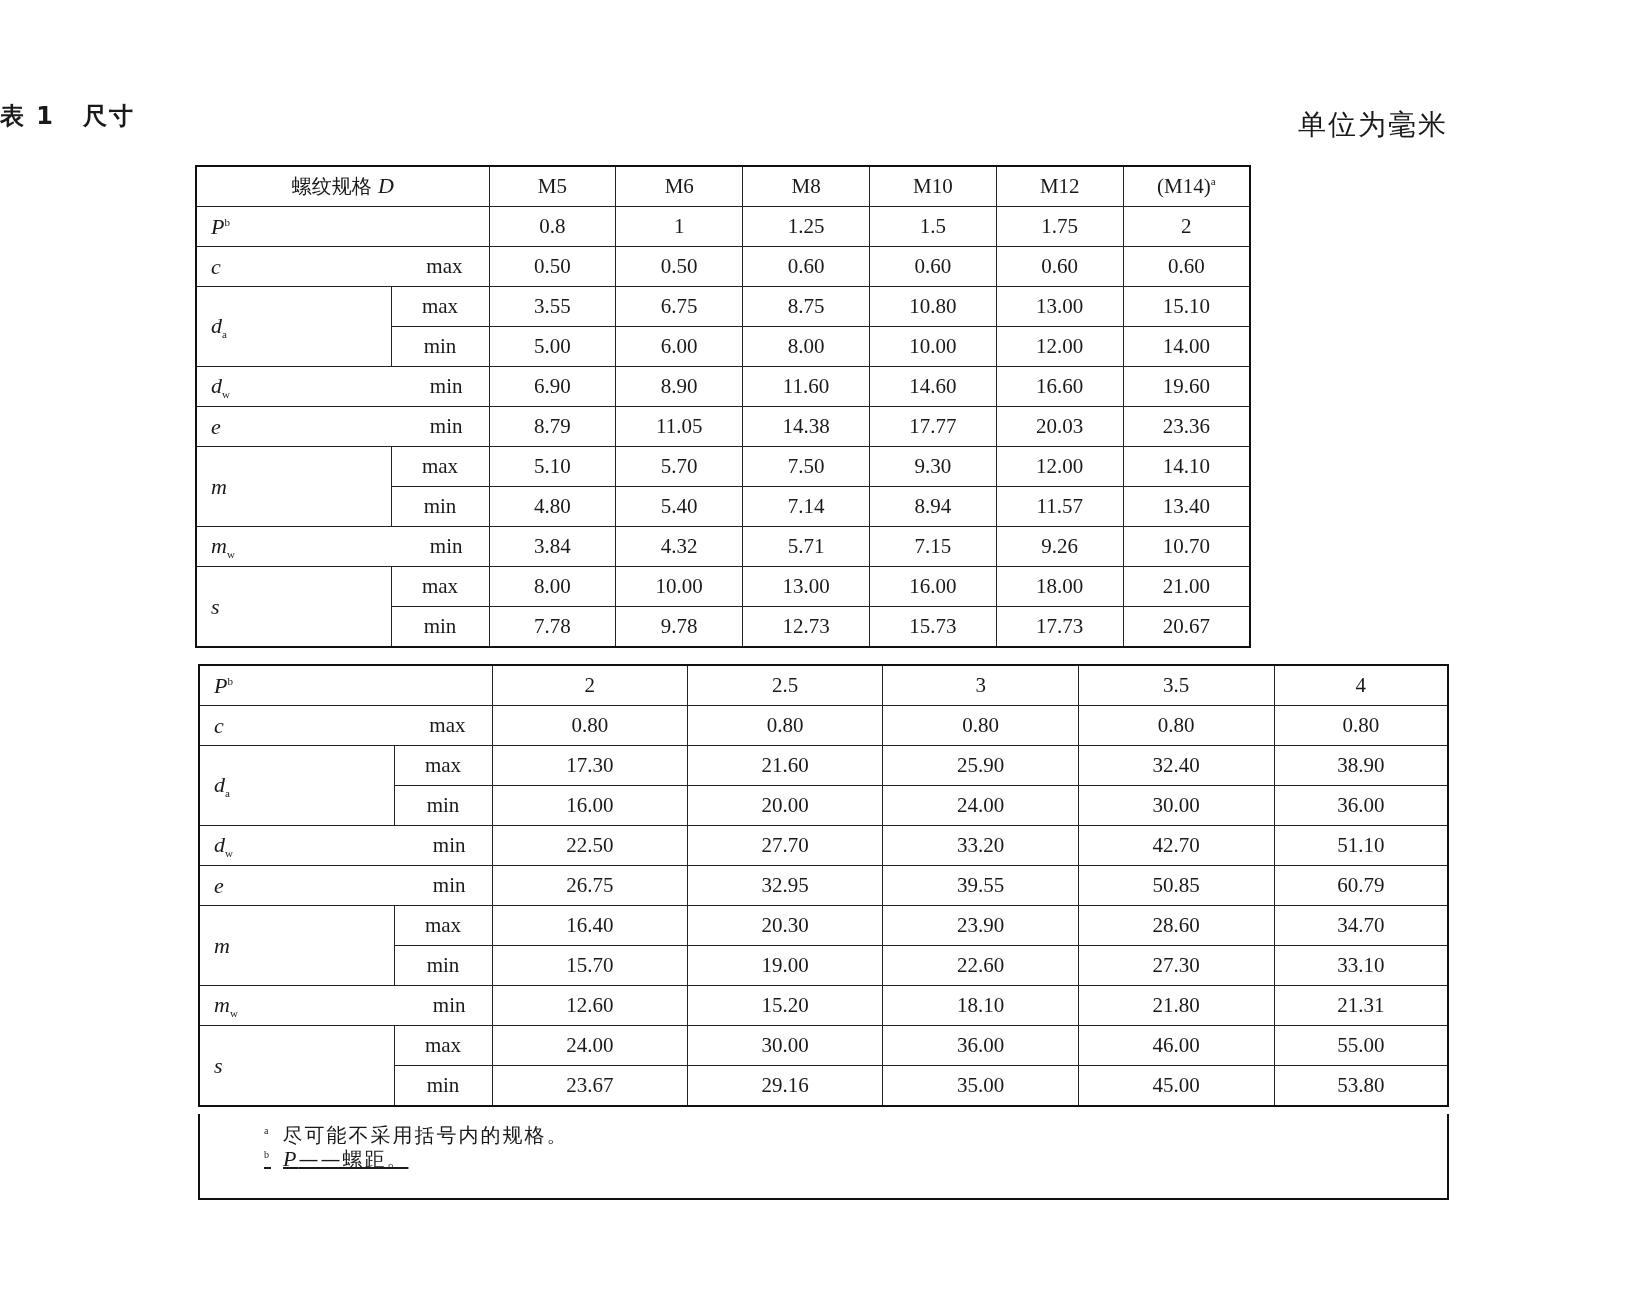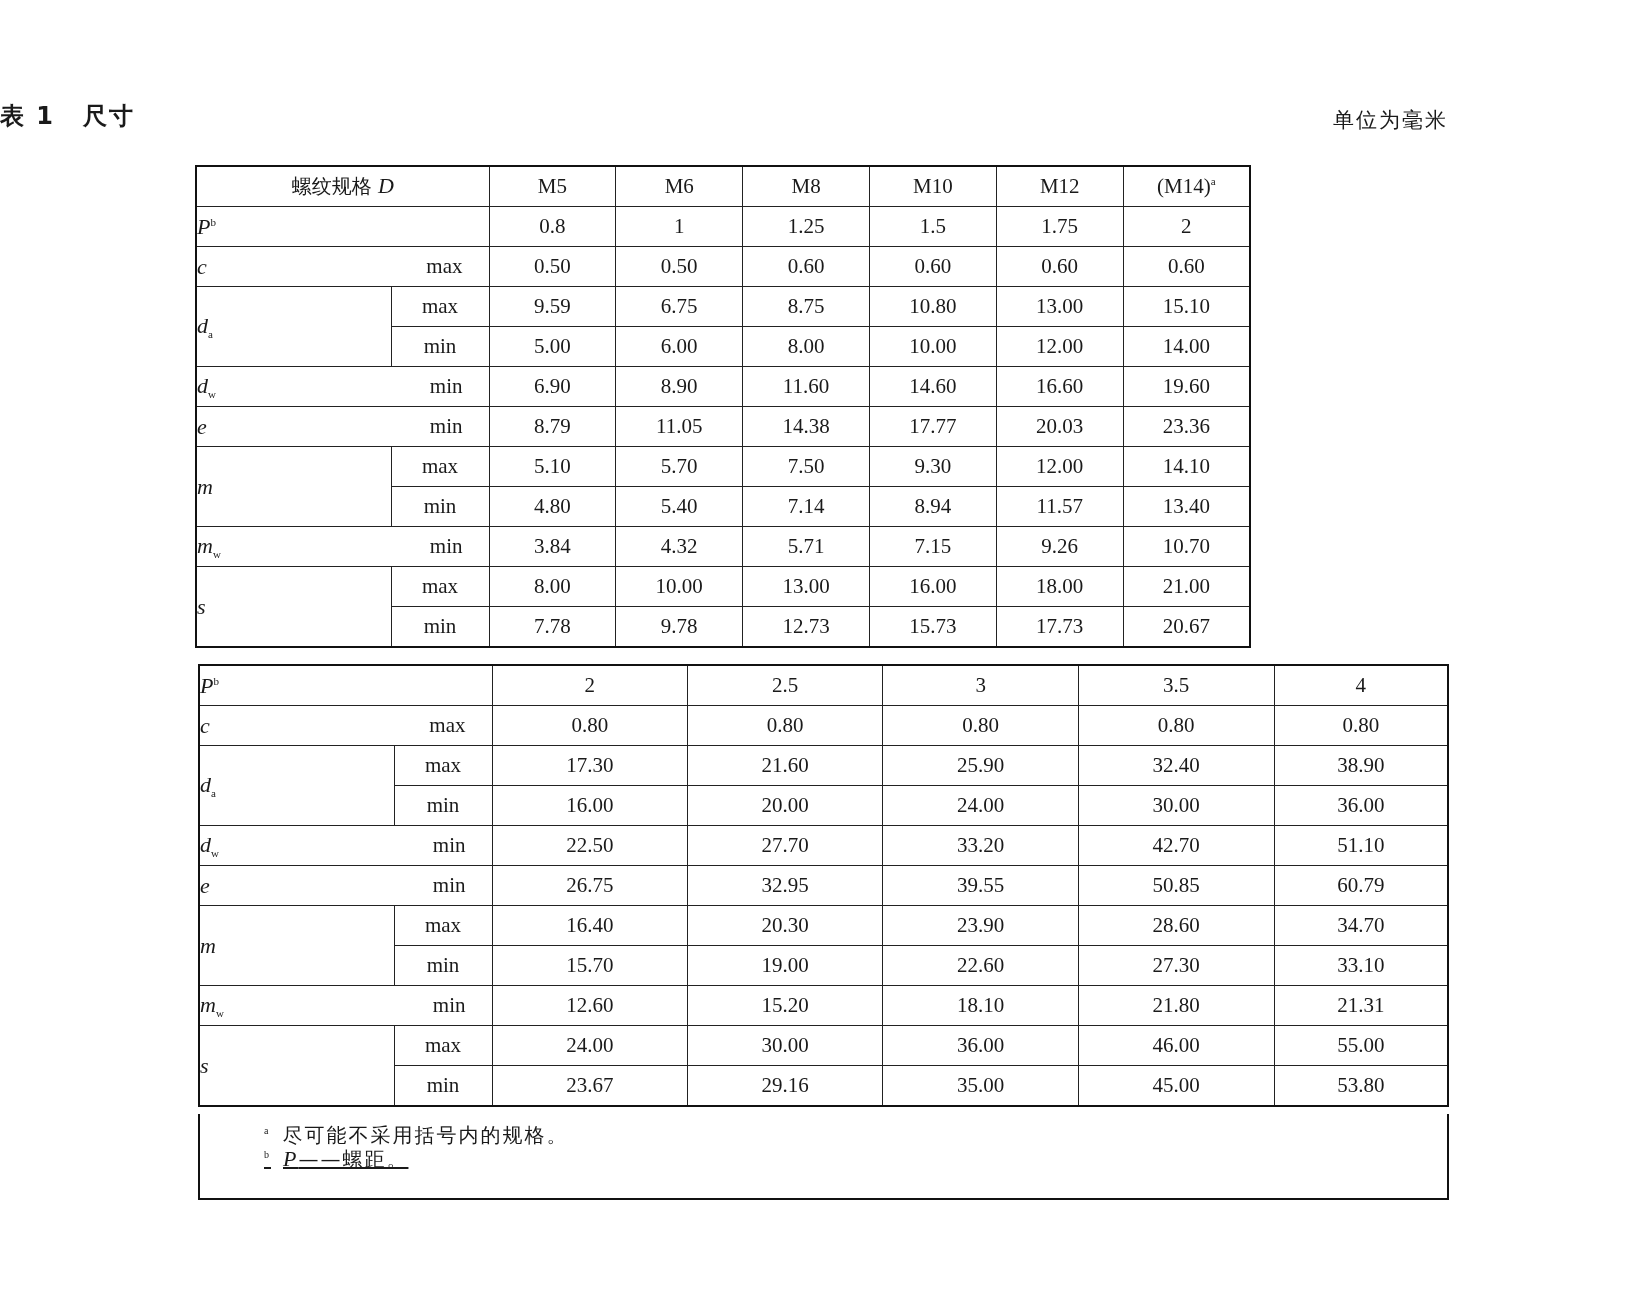--- a/index.html
+++ b/index.html
@@ -2,25 +2,25 @@
 <html><head>
 <meta charset="utf-8">
 <style>
   html, body { margin: 0; padding: 0; background: #ffffff; }
   body { width: 1638px; height: 1290px; position: relative; overflow: hidden;
          font-family: "Liberation Serif", "DejaVu Serif", serif; color: #1a1a1a; }
   .title { position: absolute; top: 100px; left: 0; width: 1638px; text-align: left;
            font-family: "DejaVu Sans", sans-serif; font-weight: bold; font-size: 24px; letter-spacing: 2px; }
   .title .gap { display: inline-block; width: 28px; }
   .unit { position: absolute; top: 106px; right: 190px; font-family: "DejaVu Sans", sans-serif;
-          font-size: 21px; letter-spacing: 2px; margin-left: 36px; }
+          font-size: 28px; letter-spacing: 2px; margin-left: 36px; }
   table { border-collapse: collapse; position: absolute; table-layout: fixed; }
   td { border: 1.6px solid #222; height: 39px; padding: 0; text-align: center; font-size: 21px;
        font-family: "Liberation Serif", "DejaVu Serif", serif; }
-  td.sym { text-align: left; font-style: italic; font-size: 22px; }
+  td.sym { text-align: left; padding-left: 14px; font-style: italic; font-size: 22px; }
   td.sym sub, td.sym sup { font-style: normal; font-size: 11px; }
   td.lim { text-align: right; padding-right: 26px; }
   td.lim-c { text-align: center; }
   td.hdr-label { font-family: "DejaVu Sans", sans-serif; font-size: 20px; }
   td.hdr-label i { font-family: "Liberation Serif", serif; font-size: 22px; }
   #t1 { left: 195px; top: 165px; width: 1056px; border: 2.4px solid #111; }
   #t2 { left: 198px; top: 664px; width: 1251px; border: 2.4px solid #111; }
   .notes { position: absolute; left: 198px; top: 1114px; width: 1251px; height: 86px;
            border: 2.4px solid #111; border-top: none; box-sizing: border-box;
            font-family: "DejaVu Sans", sans-serif; font-size: 20px; }
@@ -73,21 +73,21 @@
     <td>0.50</td>
     <td>0.50</td>
     <td>0.60</td>
     <td>0.60</td>
     <td>0.60</td>
     <td>0.60</td>
   </tr>
   <tr>
     <td rowspan="2" class="sym"><span>d</span><sub>a</sub></td>
     <td class="lim-c">max</td>
-    <td>9.59</td>
+    <td>3.55</td>
     <td>6.75</td>
     <td>8.75</td>
     <td>10.80</td>
     <td>13.00</td>
     <td>15.10</td>
   </tr>
   <tr>
     <td class="lim-c">min</td>
     <td>5.00</td>
     <td>6.00</td>

